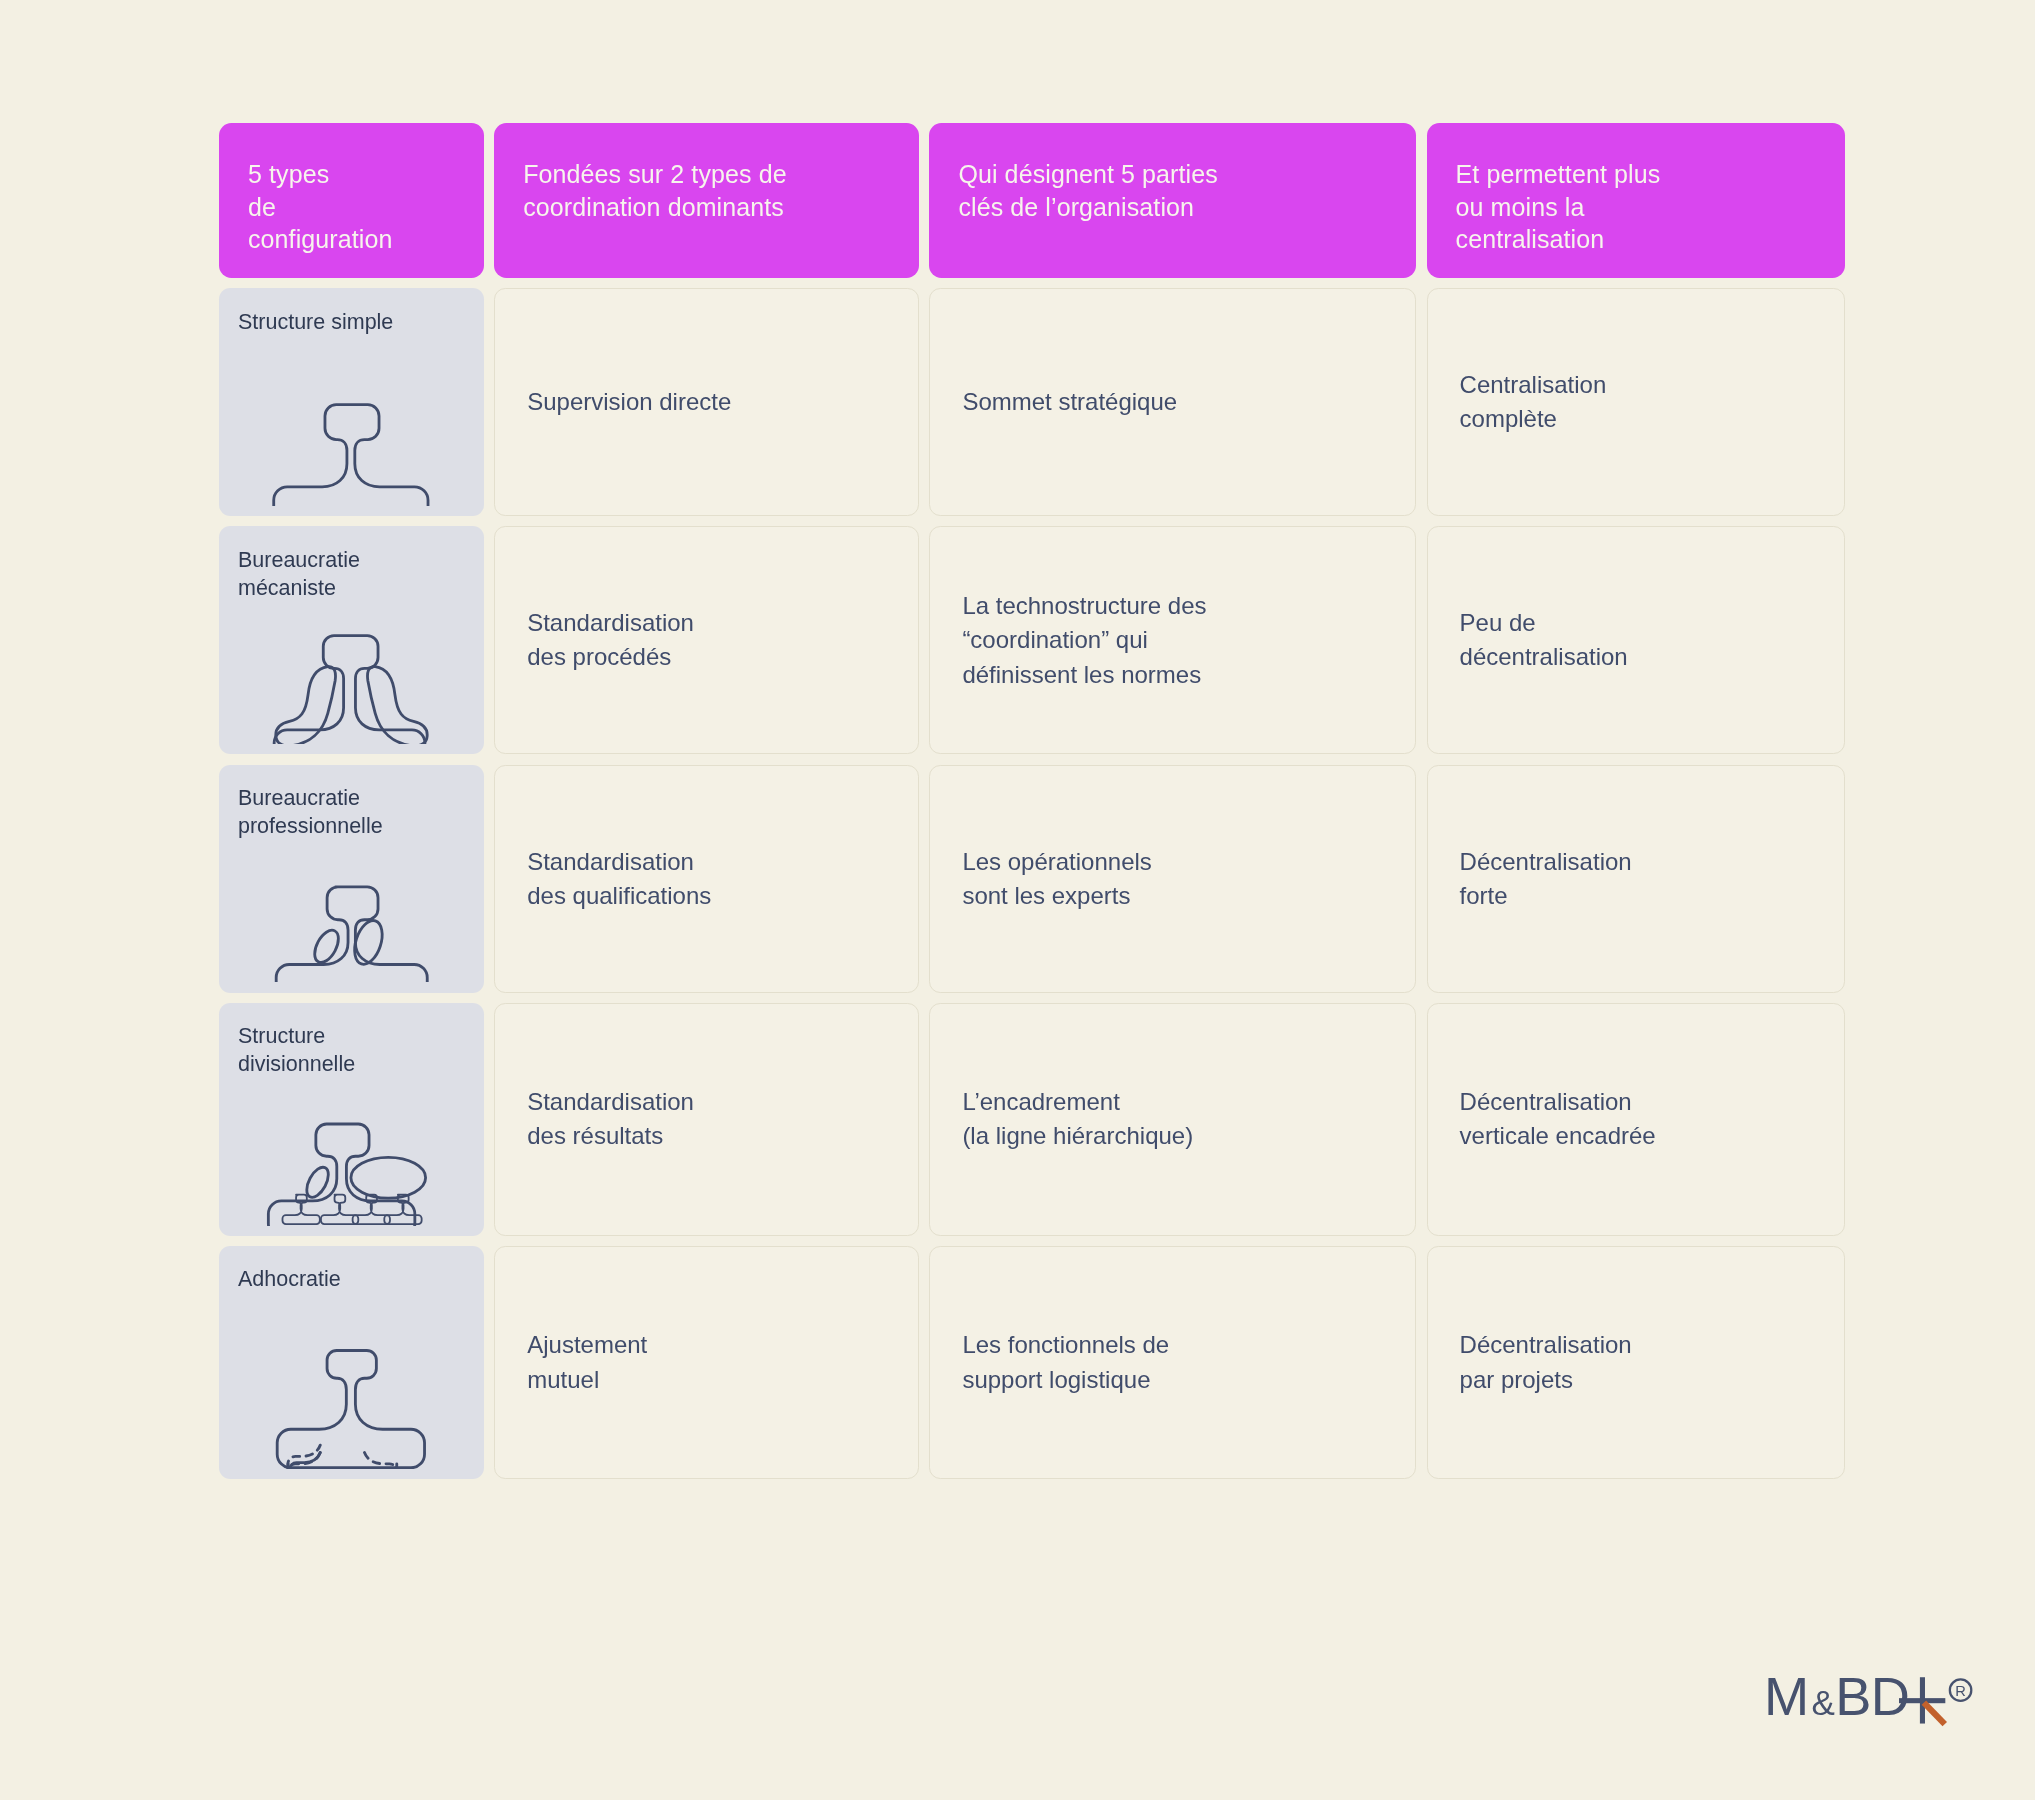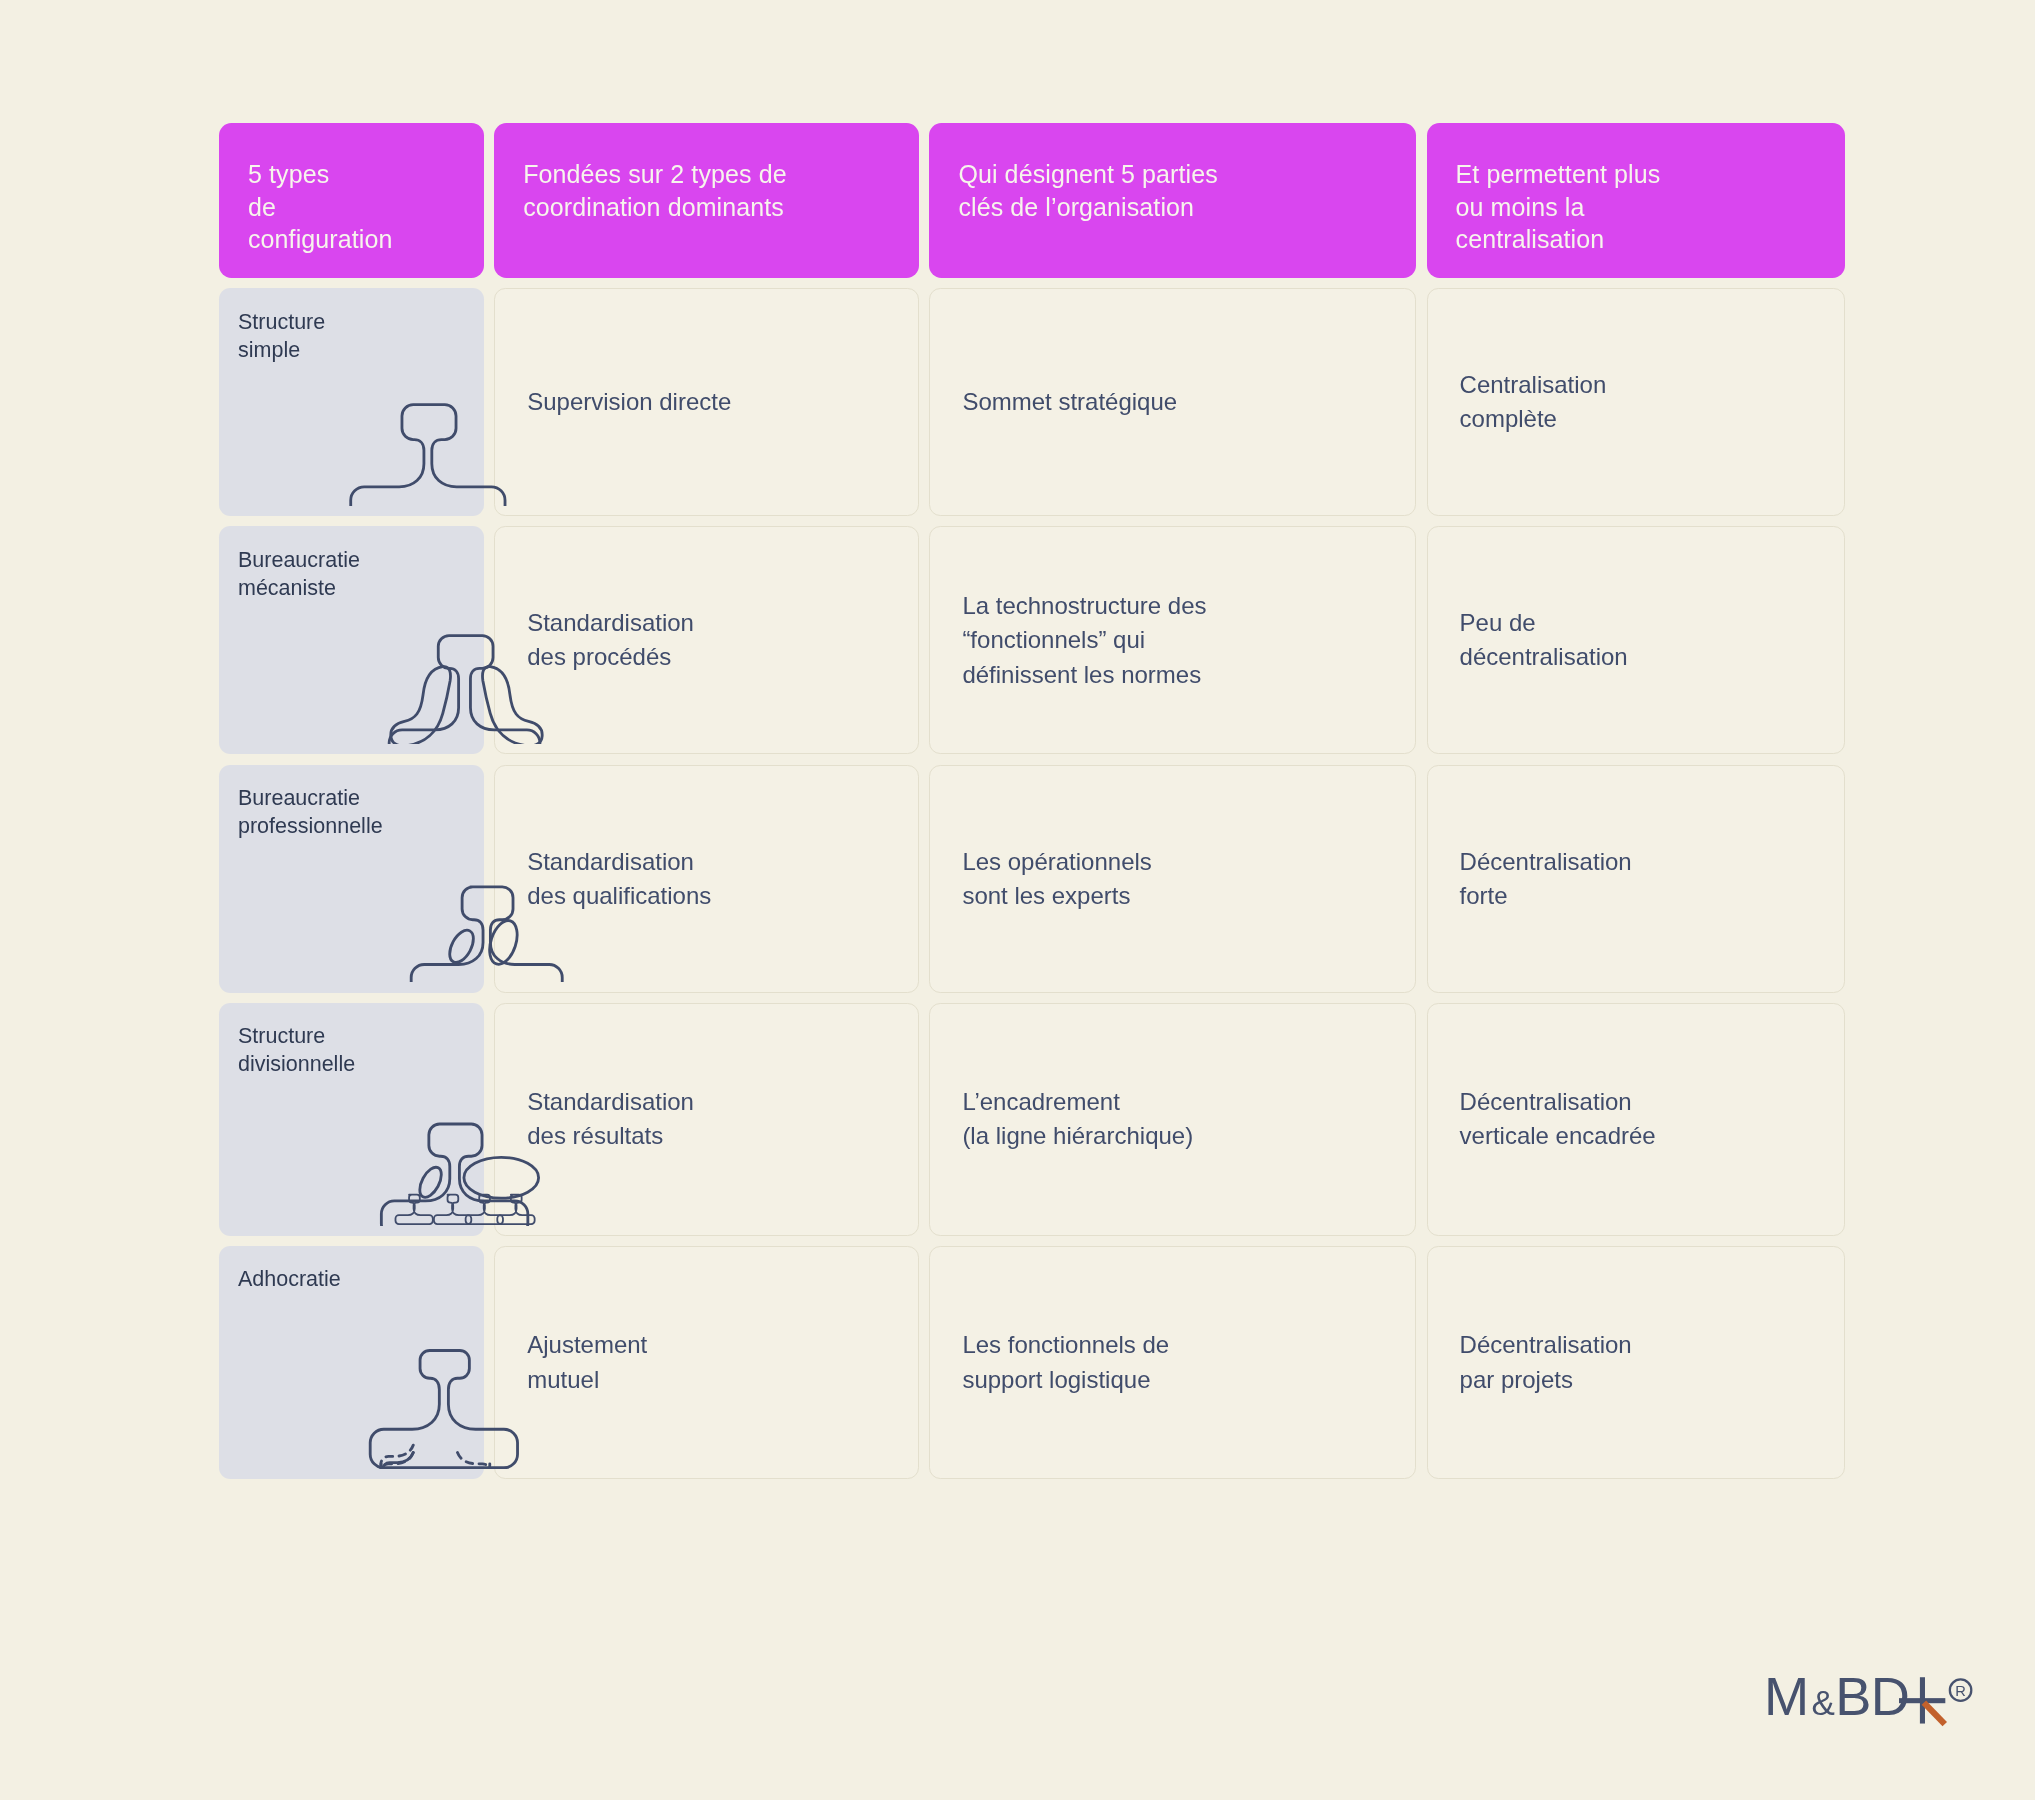--- a/index.html
+++ b/index.html
@@ -52,21 +52,21 @@
   }
 
   
   .ccell {
     background: #dddfe6;
     border-radius: 11.3px;
     padding: 20.4px 0 0 0;
     position: relative;
     box-sizing: border-box;
     display: flex;
-    flex-direction: row;
+    flex-direction: column;
   }
   .ccell .clabel {
     font-size: 21.5px;
     line-height: 1.30;
     padding: 0 19px;
     white-space: pre-line;
     color: #2f3a52;
   }
   .ccell .cicon {
     flex: 1 1 auto;
@@ -186,21 +186,21 @@
                    c-2 -14 0 -26 13 -25 Z"></path>
         </svg>
       </div>
     </div>
     <div class="dcell r2">
       <div class="dtxt">Standardisation
 des procédés</div>
     </div>
     <div class="dcell r2">
       <div class="dtxt">La technostructure des
-“fonctionnels” qui
+“coordination” qui
 définissent les normes</div>
     </div>
     <div class="dcell r2">
       <div class="dtxt">Peu de
 décentralisation</div>
     </div>
 
     <div class="ccell r3">
       <div class="clabel">Bureaucratie
 professionnelle</div>

